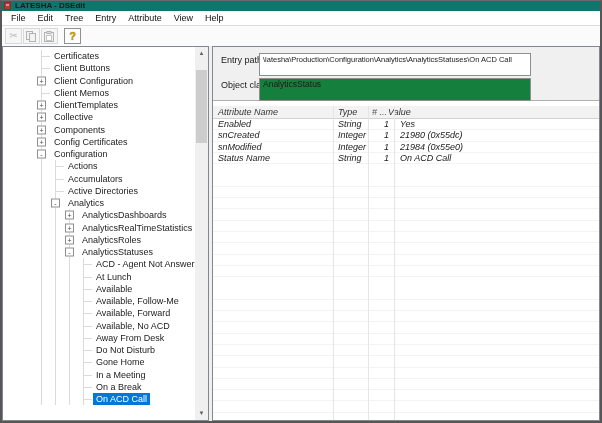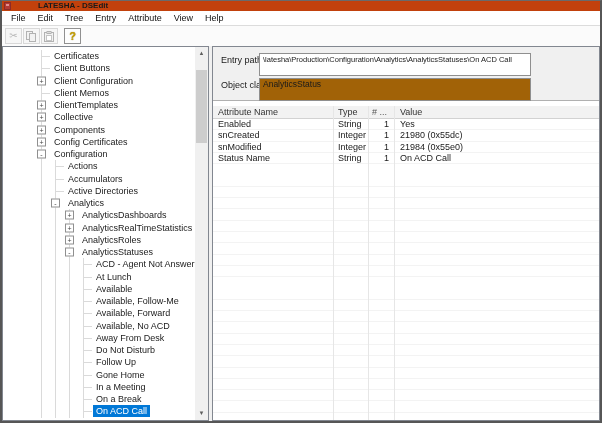--- a/index.html
+++ b/index.html
@@ -5,21 +5,21 @@
   html,body { margin:0; padding:0; background:#d9d9d9; }
   * { box-sizing:border-box; }
   .window {
     position:relative; width:602px; height:423px;
     border:2px solid #565656; border-top:1px solid #6a6a6a;
     background:#f0f0f0;
     font-family:"Liberation Sans", sans-serif;
     color:#1a1a1a; overflow:hidden;
   }
   
-  .titlebar { position:absolute; top:0; left:0; right:0; height:10px; background:#c2410c; display:flex; align-items:center; padding-left:2px;gap:23px; }
+  .titlebar { position:absolute; top:0; left:0; right:0; height:10px; background:#0f766e; display:flex; align-items:center; padding-left:2px; }
   .app-icon { width:7px; height:8px; background:#b23a34; border:1px solid #8e2b26; margin-right:4px; position:relative; }
   .app-icon::after { content:''; position:absolute; left:1px; top:1px; width:3px; height:2px; background:#e2928e; }
   .wtitle { font-size:8px; font-weight:600; line-height:10px; white-space:nowrap; }
   
   .menubar { position:absolute; top:10px; left:0; right:0; height:15px; background:#ffffff; border-bottom:1px solid #dcdcdc; display:flex; align-items:flex-end; padding-left:3px; }
   .mitem { font-size:9px; padding:0 6px; line-height:14px; color:#111; cursor:default; }
   
   .toolbar { position:absolute; top:25px; left:0; right:0; height:20px; background:#fbfbfb; display:flex; align-items:center; padding-left:3px; gap:1px; }
   .tbtn { width:17px; height:16px; border:1px solid #d8d8d8; background:#f6f6f6; display:flex; align-items:center; justify-content:center; padding:0; }
   .tbtn .glyph { color:#b5b5b5; font-size:10px; line-height:10px; }
@@ -45,26 +45,26 @@
   .sthumb { position:absolute; left:1px; right:1px; top:23px; height:73px; background:#cdcdcd; }
   
   .splitter { position:absolute; left:207px; top:45px; bottom:0; width:3px; background:#f0f0f0; cursor:col-resize; }
   
   .right-panel { position:absolute; left:210px; top:45px; bottom:0; width:388px; background:#fff; border:1px solid #828790; overflow:hidden; }
   .props { position:absolute; top:0; left:0; right:0; height:54px; background:#f0f0f0; border-bottom:1px solid #b0b0b0; }
   .plabel { position:absolute; left:8px; font-size:9px; line-height:13px; color:#1a1a1a; white-space:nowrap; }
   .plabel.ep { top:7px; } .plabel.oc { top:32px; }
   .pfield { position:absolute; left:46px; width:272px; height:23px; border:1px solid #8f8f8f; font-size:7.5px; line-height:11px; padding:0 3px; white-space:nowrap; overflow:hidden; }
   .pfield.ep { top:6px; background:#fff; }
-  .pfield.oc { top:31px; background:#a16207; font-size:8.5px; }
-  
-  .attr-table { position:absolute; top:59px; left:0; right:0; bottom:0; }
+  .pfield.oc { top:31px; background:#15803d; font-size:8.5px; }
+  
+  .attr-table { position:absolute; top:59px; left:0; right:0; bottom:0;font-style:italic; }
   .thead { position:absolute; top:0; left:0; right:0; height:13px; background:#f2f2f2; border-bottom:1px solid #d2d2d2; font-size:9px; color:#333; }
   .hc { position:absolute; top:0; line-height:13px; white-space:nowrap; }
-  .hc.h0 { left:5px; } .hc.h1 { left:125px; } .hc.h2 { left:159px; color:#555; } .hc.h3 { left:187px; }
+  .hc.h0 { left:5px; } .hc.h1 { left:125px; } .hc.h2 { left:159px; color:#555; } .hc.h3 { left:175px; }
   .tbody { position:absolute; top:13px; left:0; right:0; bottom:0;
     background:repeating-linear-gradient(to bottom, #ffffff 0px, #ffffff 10.3px, #f3f3f3 10.3px, #f3f3f3 11.3px); }
   .trrow { position:relative; height:11.3px; font-size:9px; line-height:11px; }
   .cell { position:absolute; top:0; white-space:nowrap; }
   .c0 { left:5px; } .c1 { left:125px;text-align:right; } .c2 { left:146px; width:30px; text-align:right; } .c3 { left:187px; }
   .colline { position:absolute; top:0; bottom:0; width:1px; background:#e6e6e6; }
   .cl1 { left:120px; } .cl2 { left:155px; } .cl3 { left:181px; }
 </style>
 </head>
 <body>
@@ -260,27 +260,20 @@
           <span class="guide"></span>
           <span class="marker dash"></span>
           <span class="tlabel">Away From Desk</span>
         </div>
         <div class="trow">
           <span class="guide"></span>
           <span class="guide"></span>
           <span class="guide"></span>
           <span class="marker dash"></span>
           <span class="tlabel">Do Not Disturb</span>
-        </div>
-        <div class="trow">
-          <span class="guide"></span>
-          <span class="guide"></span>
-          <span class="guide"></span>
-          <span class="marker dash"></span>
-          <span class="tlabel">Follow Up</span>
         </div>
         <div class="trow">
           <span class="guide"></span>
           <span class="guide"></span>
           <span class="guide"></span>
           <span class="marker dash"></span>
           <span class="tlabel">Gone Home</span>
         </div>
         <div class="trow">
           <span class="guide"></span>

